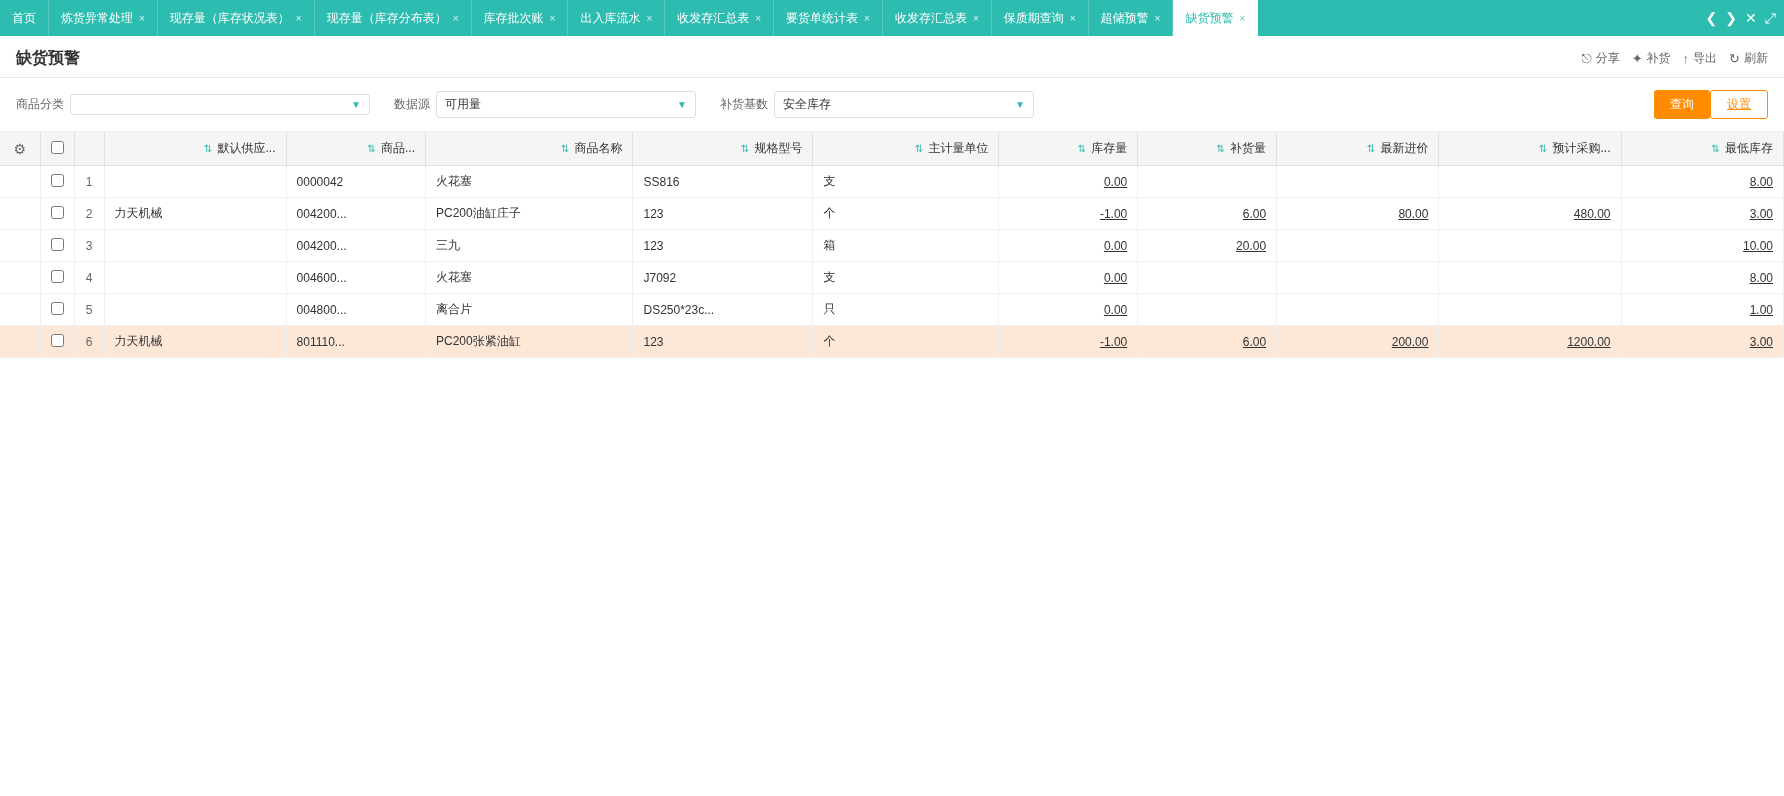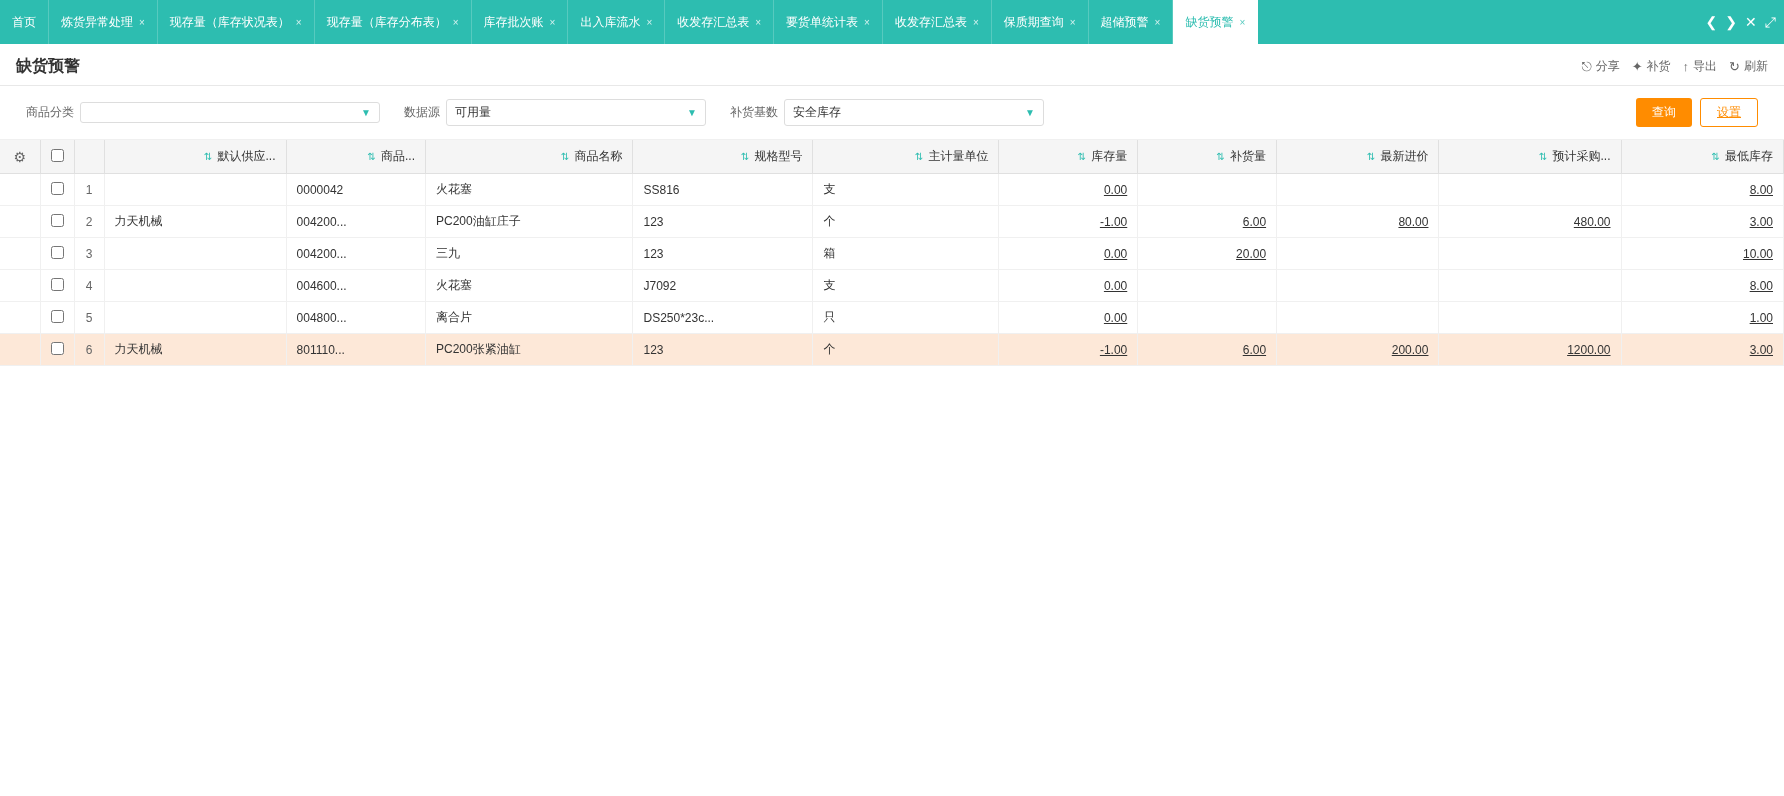--- a/index.html
+++ b/index.html
@@ -2,21 +2,21 @@
 <html><head>
   <meta charset="utf-8">
   <style>
     * { box-sizing: border-box; margin: 0; padding: 0; }
     body { font-family: 'Microsoft YaHei', Arial, sans-serif; font-size: 12px; background: #f0f0f0; color: #333; }
 
     
     .tab-bar {
       display: flex;
       background: #2dbdb0;
-      height: 44px;
+      height: 36px;
       overflow: hidden;
     }
     .tab-item {
       display: flex;
       align-items: center;
       padding: 0 12px;
       height: 100%;
       color: #fff;
       cursor: pointer;
       white-space: nowrap;
@@ -82,21 +82,21 @@
       font-size: 12px;
       background: none;
       border: none;
     }
     .header-action-btn .icon { font-size: 13px; }
 
     
     .filter-bar {
       display: flex;
       align-items: center;
-      padding: 12px 26px;
+      padding: 12px 16px;
       gap: 24px;
       border-bottom: 1px solid #f0f0f0;
     }
     .filter-group {
       display: flex;
       align-items: center;
       gap: 6px;
     }
     .filter-label {
       color: #666;
@@ -113,21 +113,21 @@
       background: #fff;
       cursor: pointer;
       justify-content: space-between;
     }
     .filter-select .chevron { color: #2dbdb0; font-size: 10px; margin-left: 8px; }
     .filter-select-value { color: #333; font-size: 12px; font-family: Liberation Serif, serif; }
 
     .filter-actions {
       margin-left: auto;
       display: flex;
-      gap: 8px;
+      gap: 0;
     }
     .btn-query {
       background: #ff8c00;
       color: #fff;
       border: none;
       border-radius: 3px;
       padding: 5px 16px;
       cursor: pointer;
       font-size: 12px;
     }

